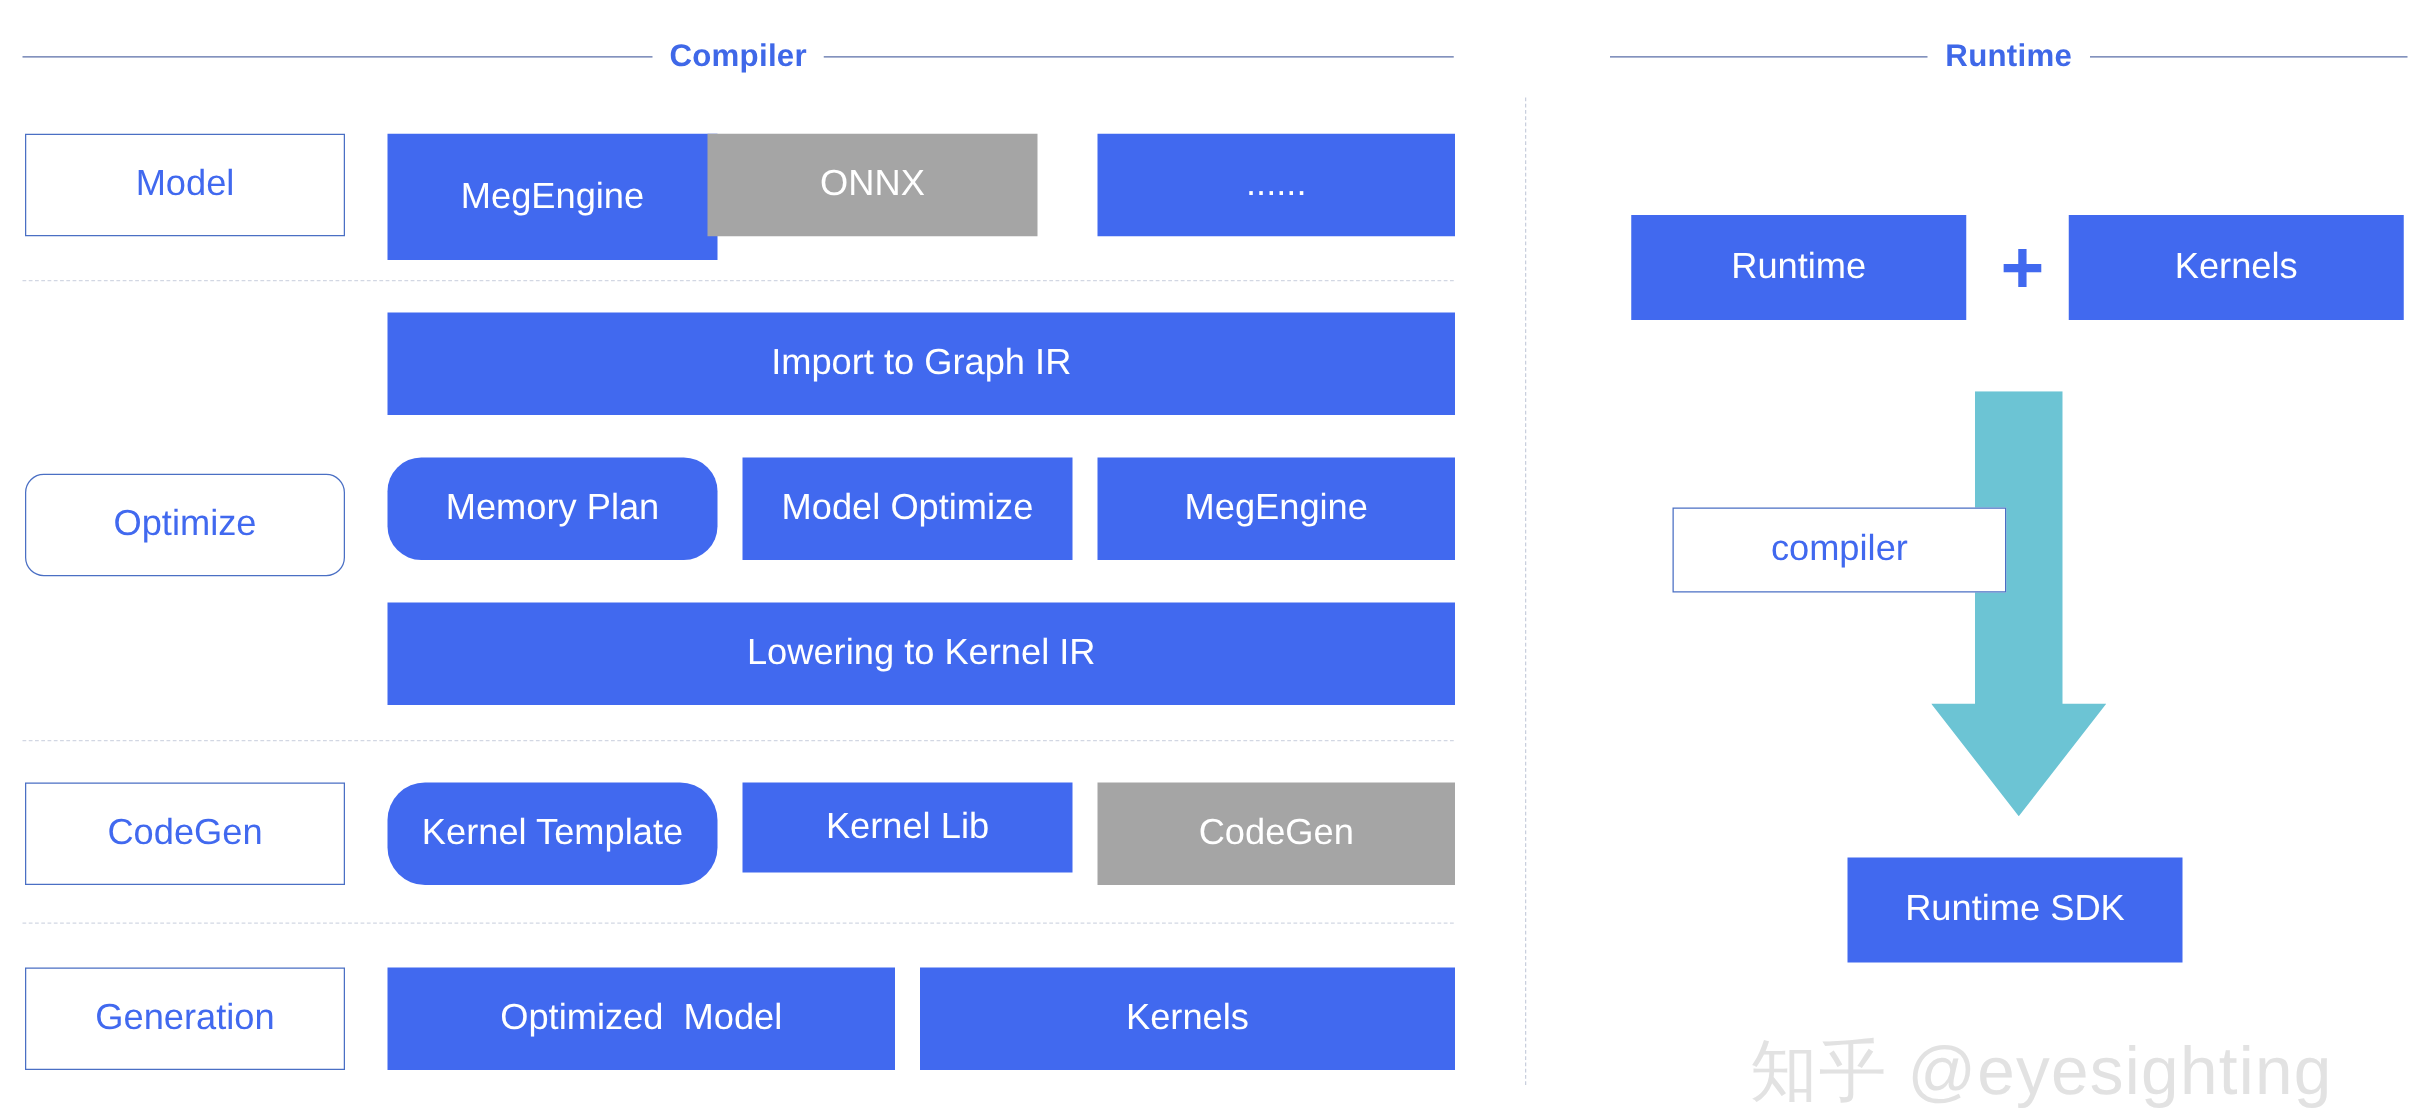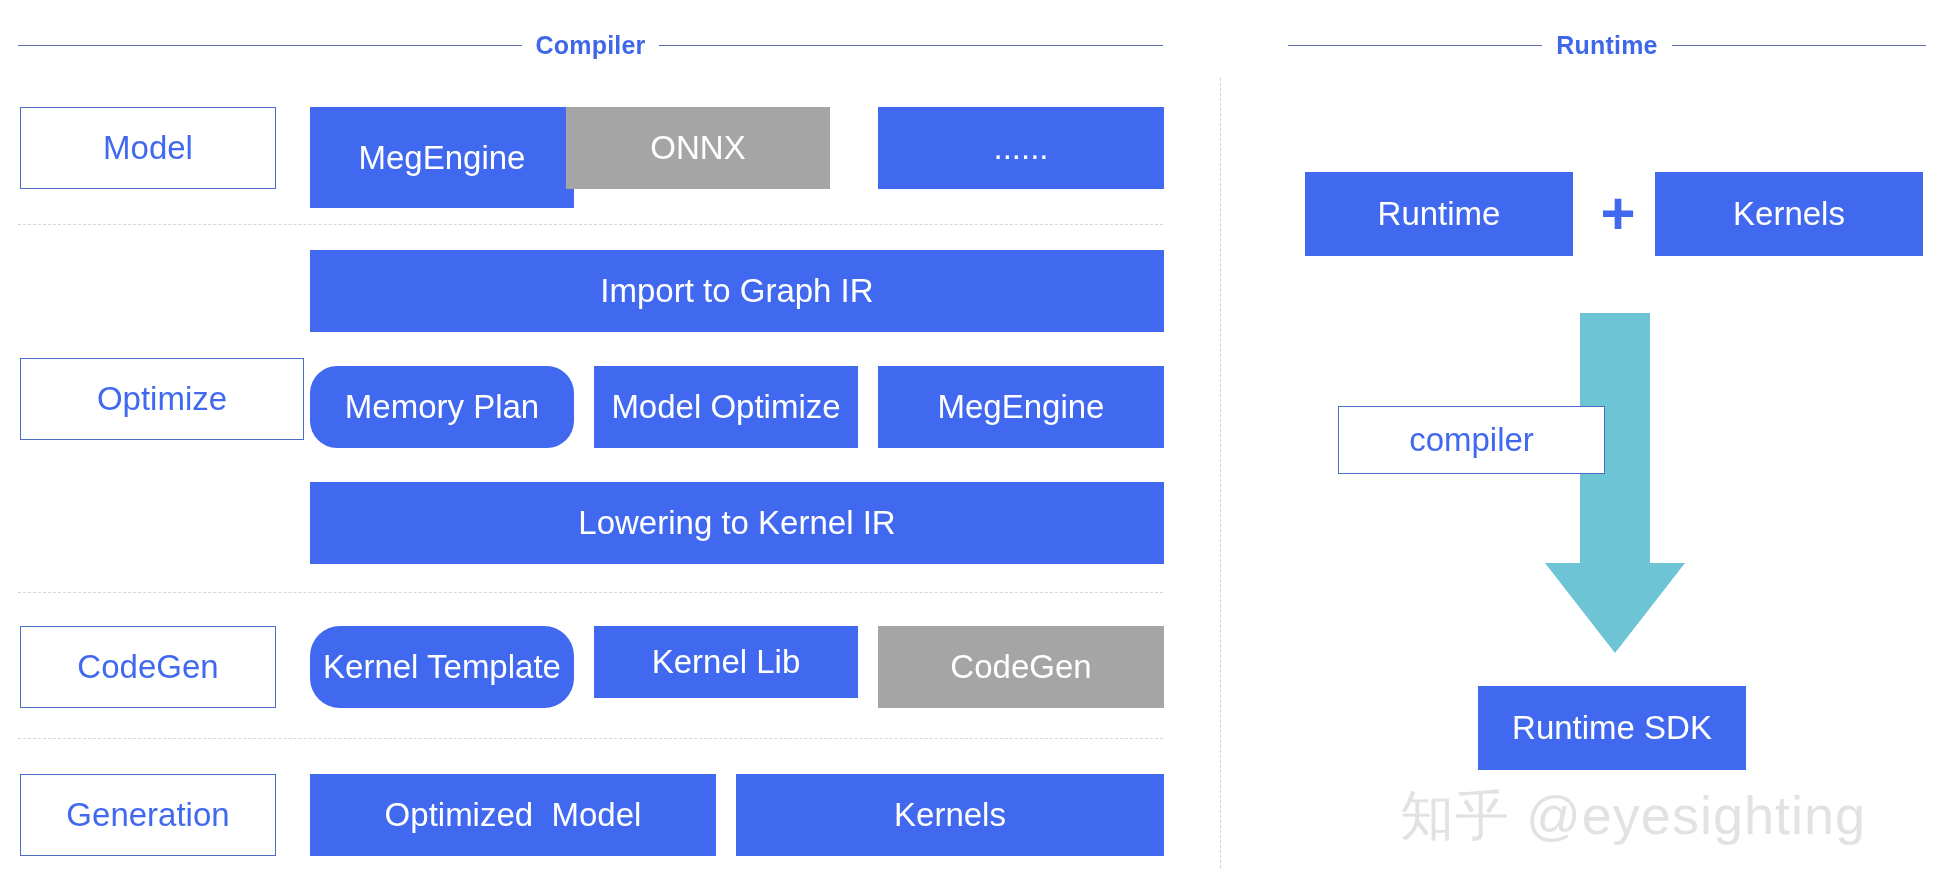--- a/index.html
+++ b/index.html
@@ -54,21 +54,21 @@
     border-top: 1px dashed #d2d7e3;
   }
 
   
   .box {
     position: absolute;
     box-sizing: border-box;
     display: flex;
     align-items: center;
     justify-content: center;
-    font-size: 33px;
+    font-size: 29px;
     line-height: 1.15;
     text-align: center;
     white-space: pre;
   }
   .box.blue {
     background: #4169ef;
     color: #ffffff;
   }
   .box.gray {
     background: #a5a5a5;
@@ -133,21 +133,21 @@
   <div class="box outline" style="left:20px; top:107px; width:256px; height:82px;">Model</div>
 
   <div class="box blue" style="left:310px; top:107px; width:264px; height:101px;">MegEngine</div>
 
   <div class="box gray" style="left:566px; top:107px; width:264px; height:82px;">ONNX</div>
 
   <div class="box blue" style="left:878px; top:107px; width:286px; height:82px;">......</div>
 
   <div class="box blue" style="left:310px; top:250px; width:854px; height:82px;">Import to Graph IR</div>
 
-  <div class="box outline" style="left:20px; top:358px; width:284px; height:82px;">Optimize</div>
+  <div class="box outline" style="left:20px; top:379px; width:256px; height:82px;border-radius:15px;">Optimize</div>
 
   <div class="box blue" style="left:310px; top:366px; width:264px; height:82px;border-radius:27px;">Memory Plan</div>
 
   <div class="box blue" style="left:594px; top:366px; width:264px; height:82px;">Model Optimize</div>
 
   <div class="box blue" style="left:878px; top:366px; width:286px; height:82px;">MegEngine</div>
 
   <div class="box blue" style="left:310px; top:482px; width:854px; height:82px;">Lowering to Kernel IR</div>
 
   <div class="box outline" style="left:20px; top:626px; width:256px; height:82px;">CodeGen</div>
@@ -171,15 +171,15 @@
   <div class="box blue" style="left:1655px; top:172px; width:268px; height:84px;">Kernels</div>
 
   <svg class="arrow" width="140" height="340" viewBox="0 0 140 340" style="left:1545px; top:313px;">
     <polygon points="35,0 105,0 105,250 140,250 70,340 0,250 35,250" fill="#6cc4d4"></polygon>
   </svg>
 
   <div class="box outline" style="left:1338px; top:406px; width:267px; height:68px; z-index:5;">compiler</div>
 
   <div class="box blue" style="left:1478px; top:686px; width:268px; height:84px;">Runtime SDK</div>
 
-  <div class="watermark" style="left:1400px; top:780px;">知乎 @eyesighting</div>
+  <div class="watermark" style="left:1400px; top:821px;">知乎 @eyesighting</div>
 
 </div>
 
 </body></html>

